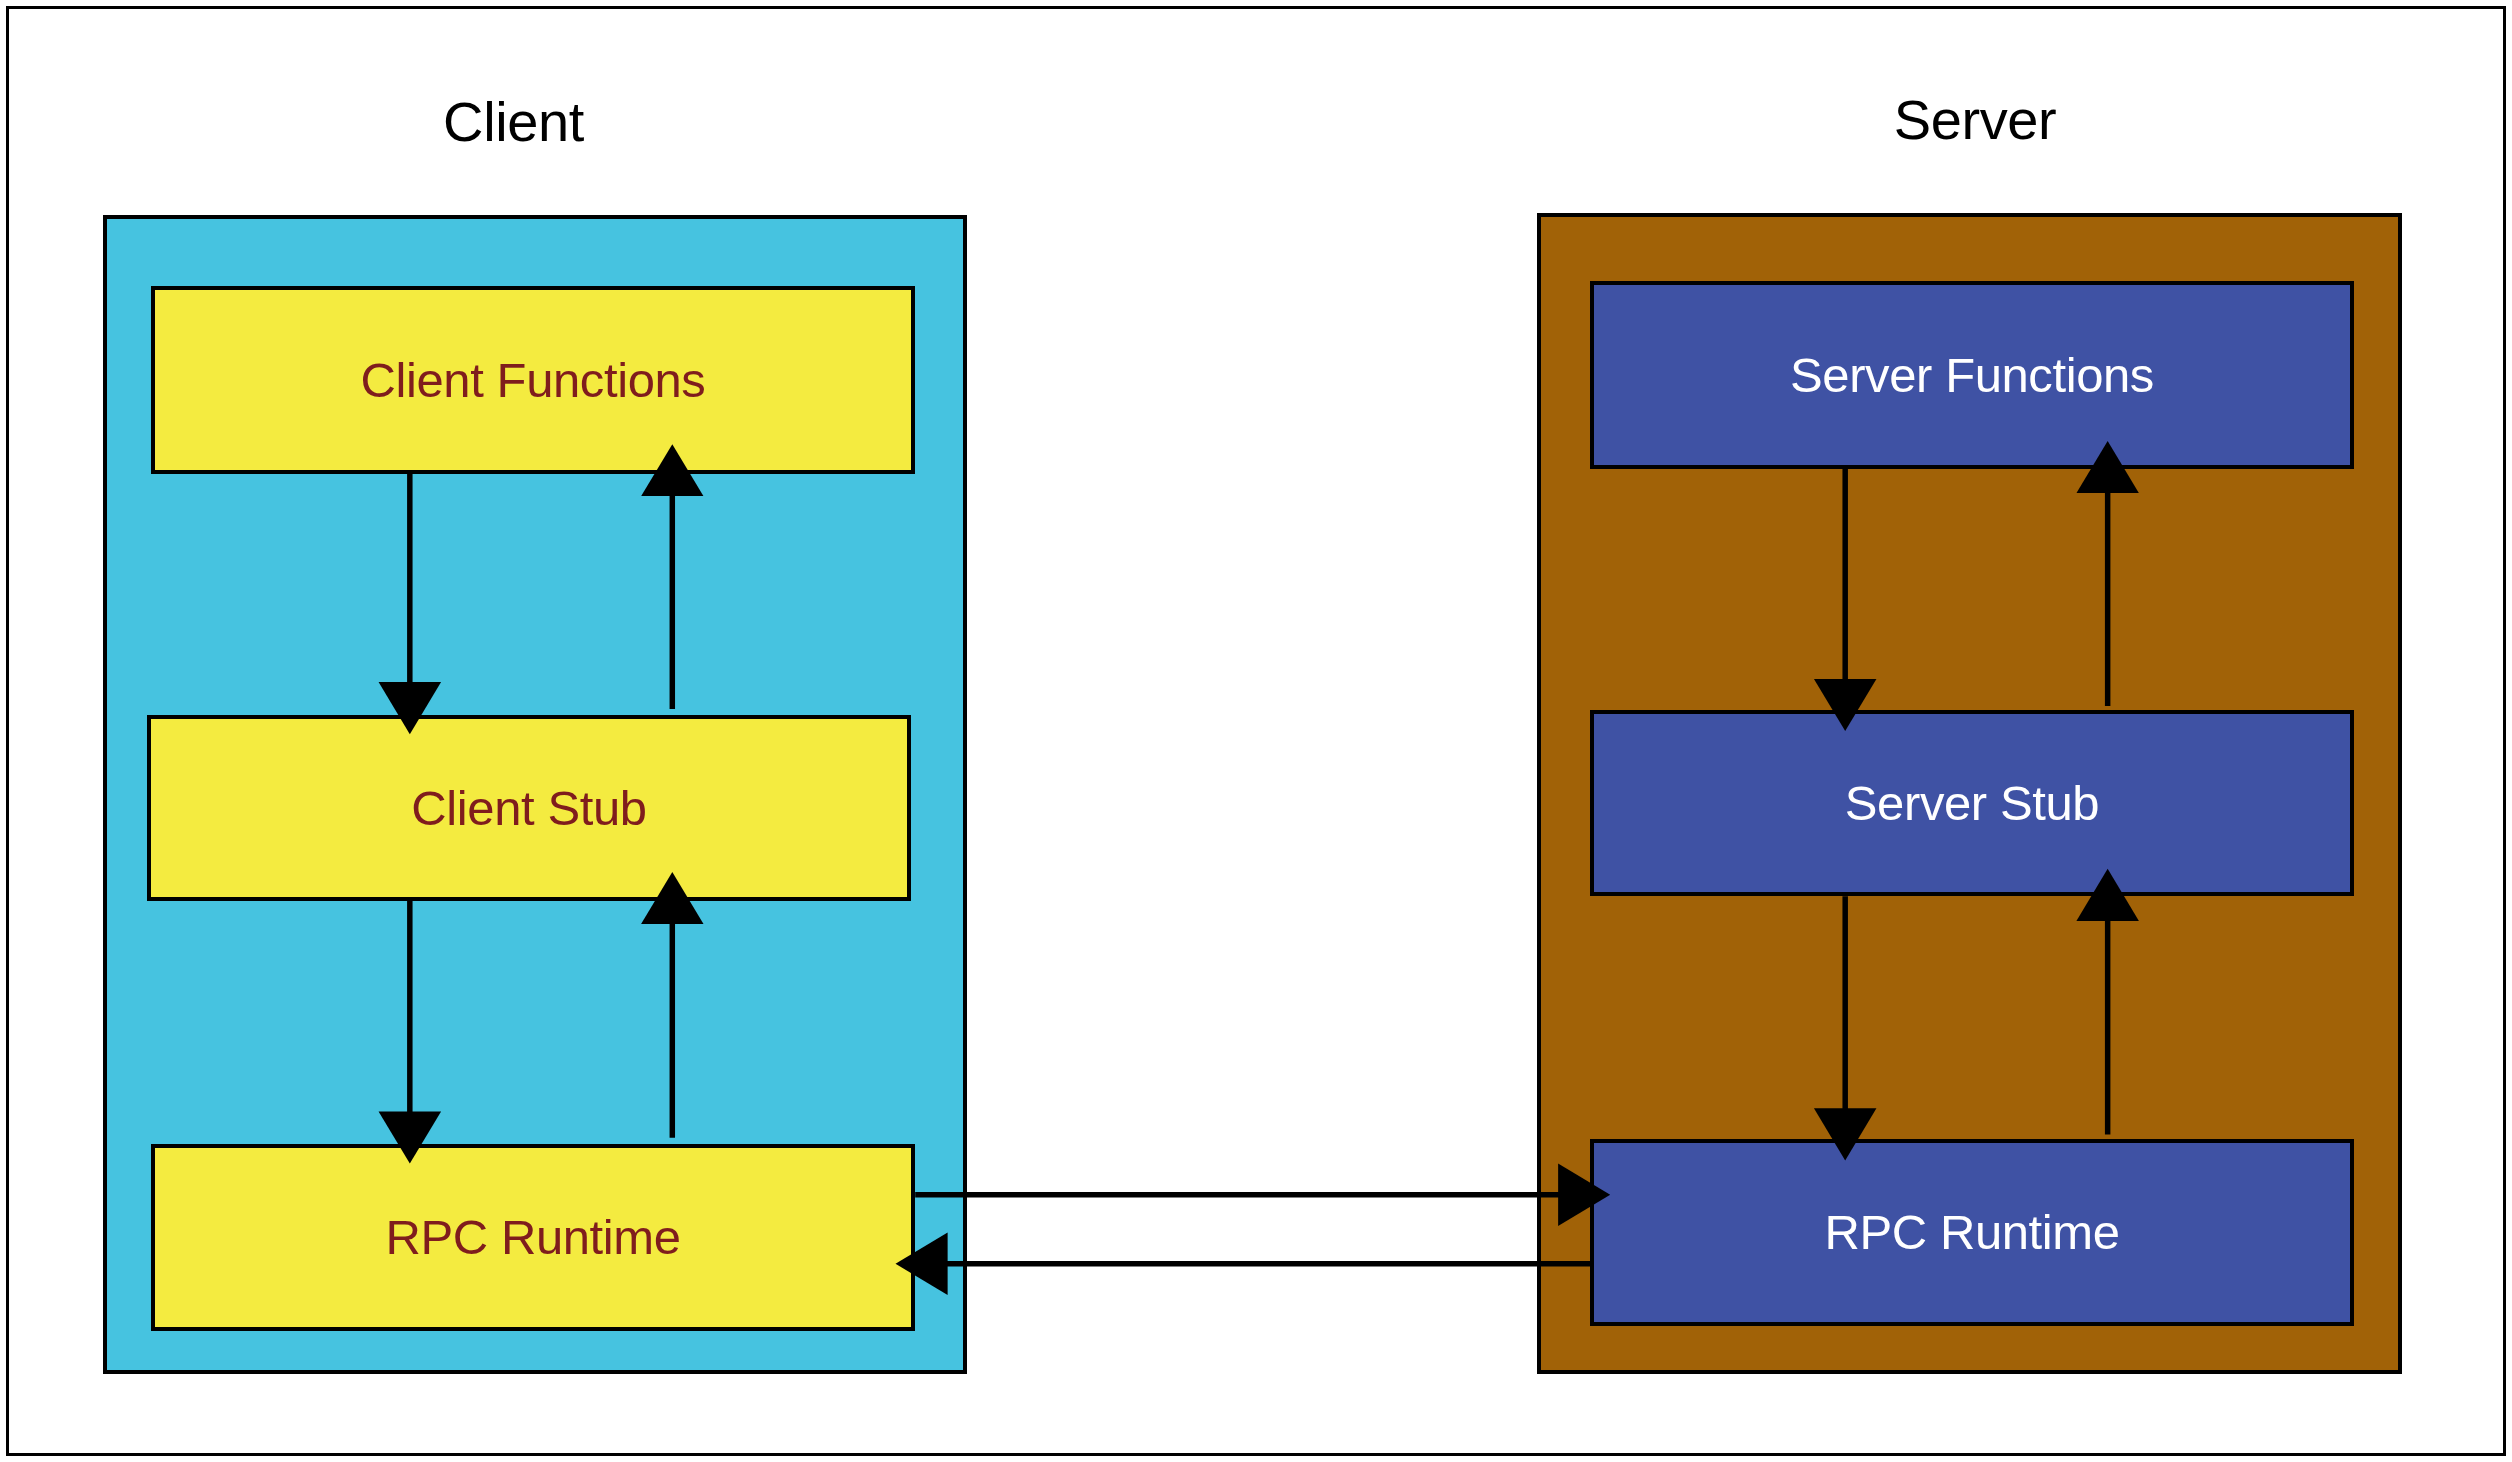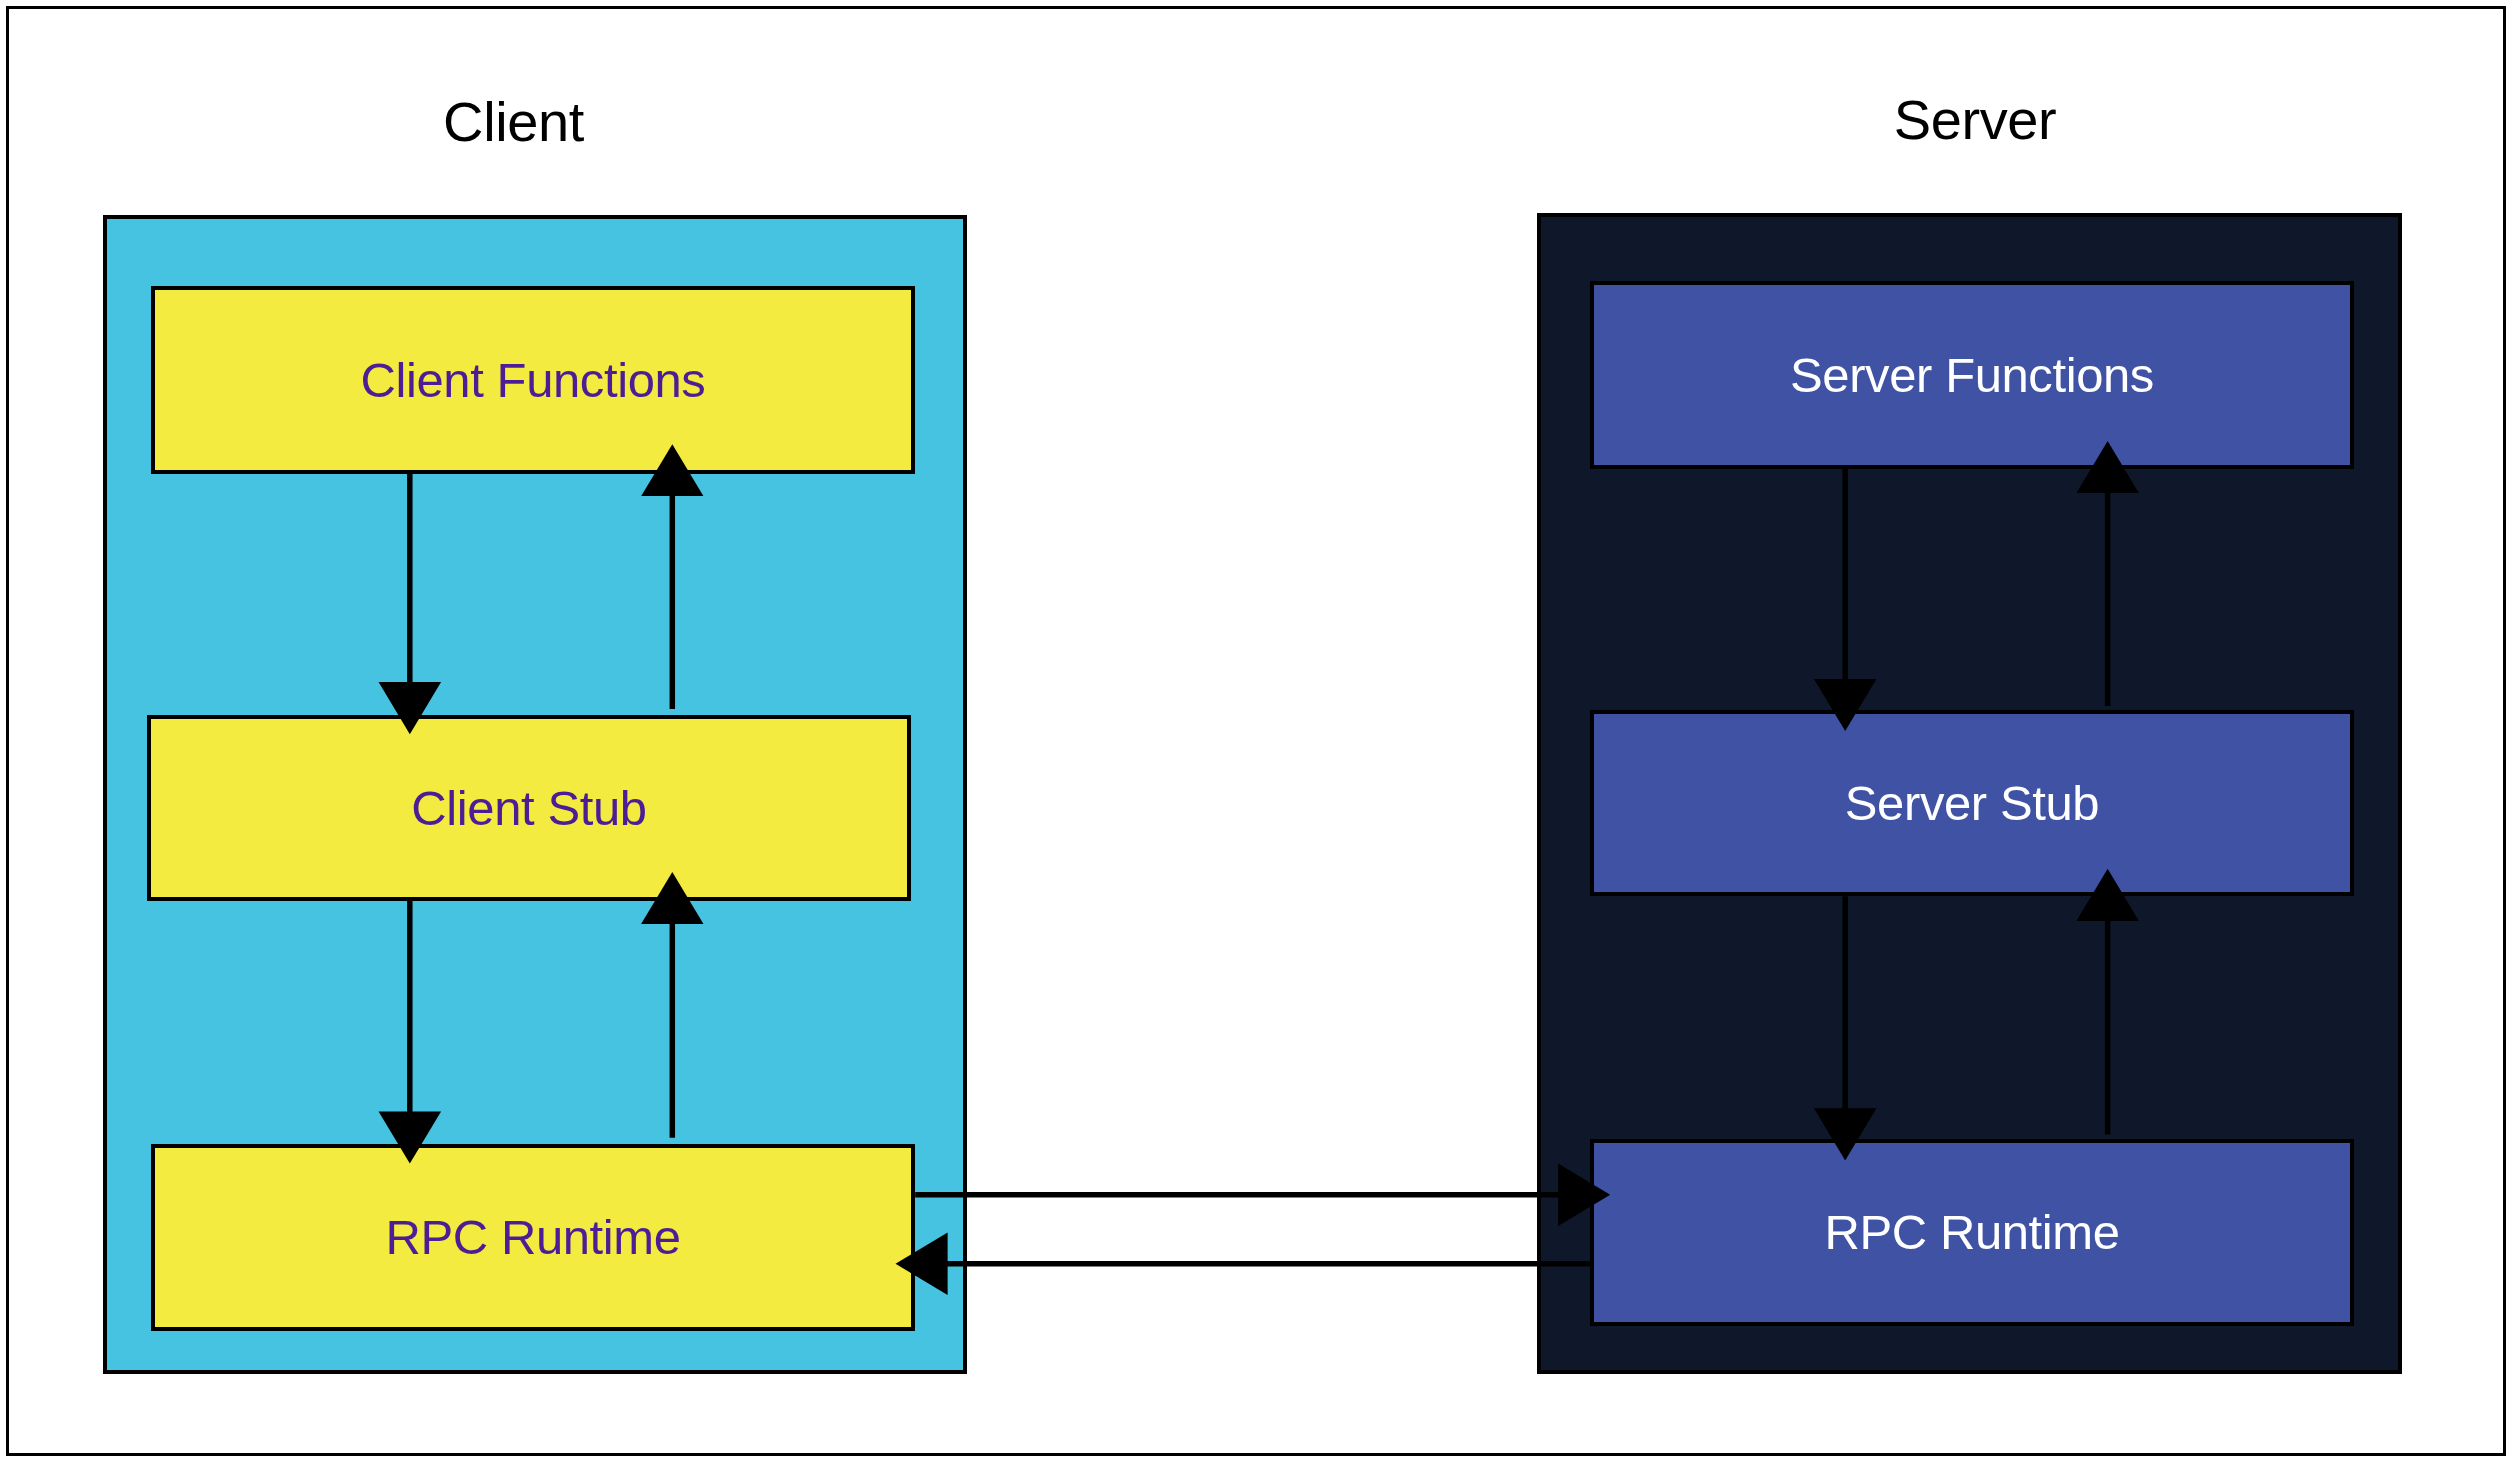--- a/index.html
+++ b/index.html
@@ -60,40 +60,40 @@
     top: 215px;
     width: 864px;
     height: 1159px;
     background: #46C3E0;
   }
   #panel-server {
     left: 1537px;
     top: 213px;
     width: 865px;
     height: 1161px;
-    background: #0f172a;
+    background: #a16207;
   }
 
   
   .node-box {
     position: absolute;
     border: 4.7px solid #000000;
     box-sizing: border-box;
     display: flex;
     align-items: center;
     justify-content: center;
     font-size: 49px;
     line-height: 1;
     letter-spacing: -0.4px;
     white-space: nowrap;
     font-family: "Liberation Sans", sans-serif;
   }
   .node-client {
     background: #F4EB40;
-    color: #4c1d95;
+    color: #7f1d1d;
   }
   .node-server {
     background: #3F52A4;
     color: #ffffff;
   }
 
   
   #box-client-functions { left: 44px;  top: 67px;   width: 764px; height: 188px; }
   #box-client-stub      { left: 40px;  top: 496px;  width: 764px; height: 186px; }
   #box-client-rpc       { left: 44px;  top: 925px; width: 764px; height: 187px; }

